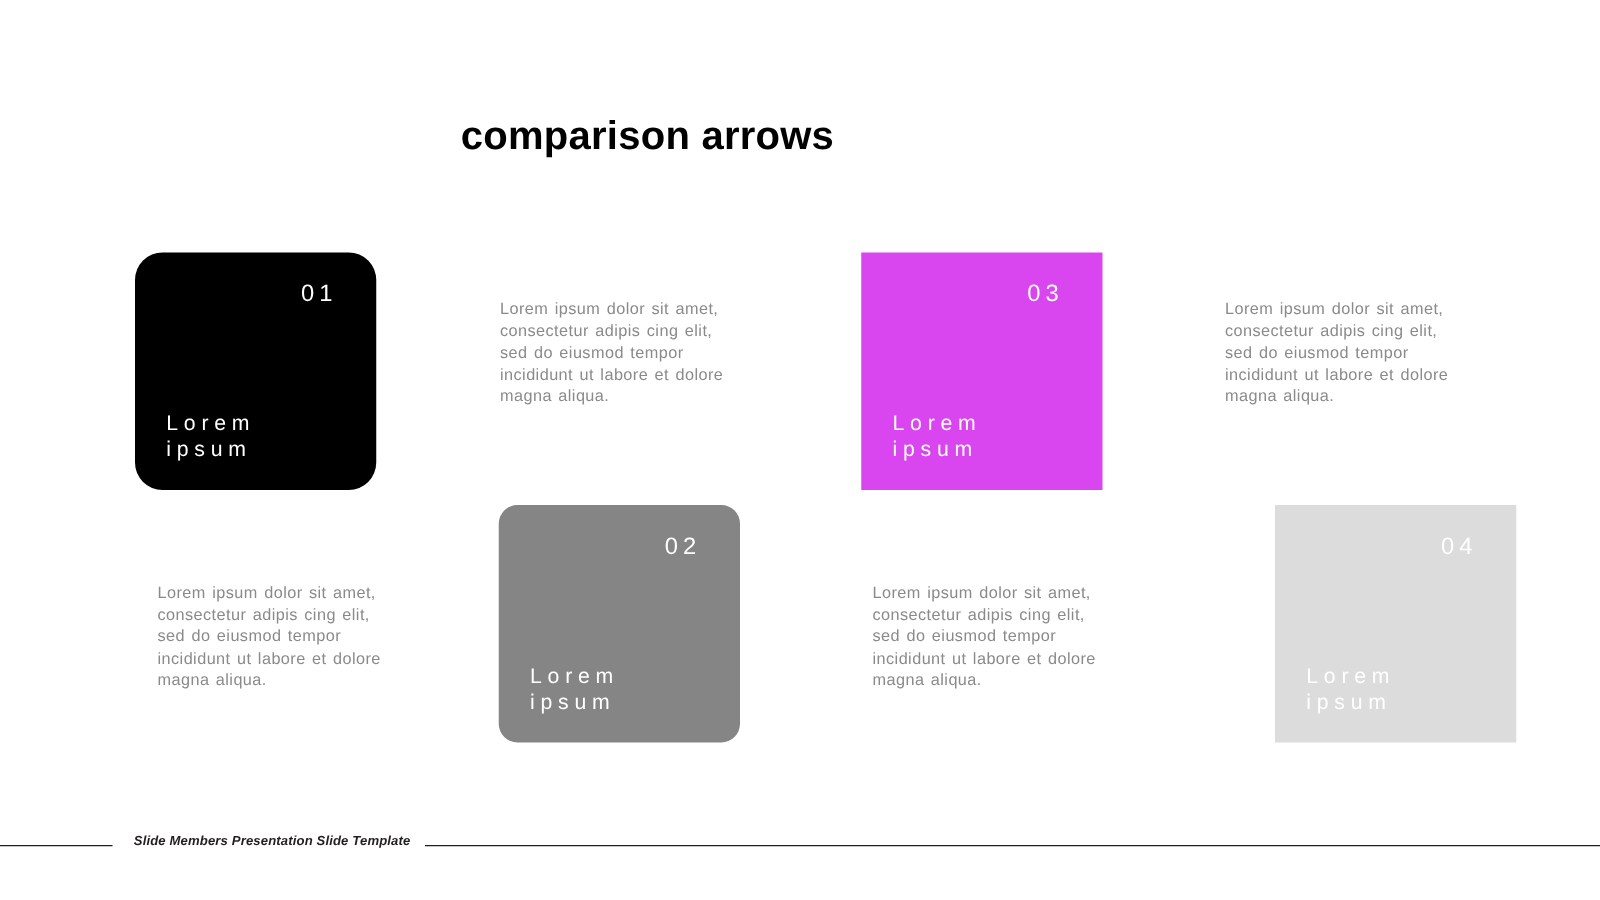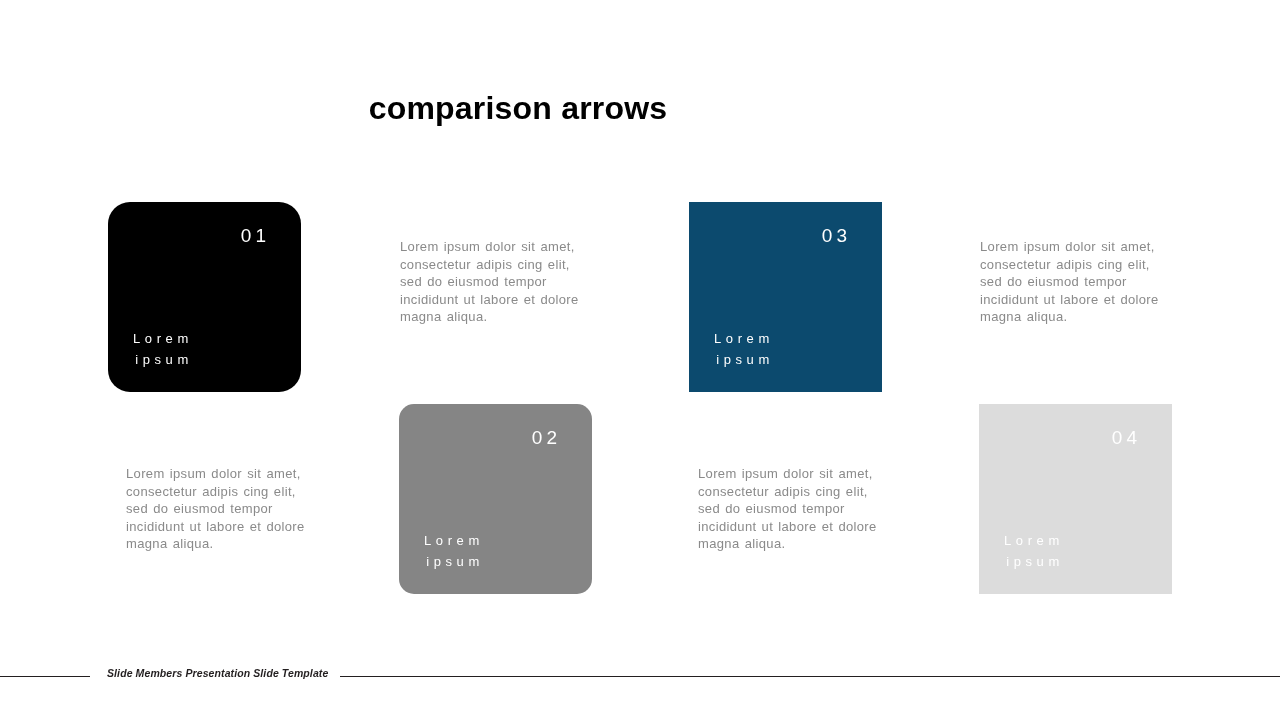--- a/index.html
+++ b/index.html
@@ -42,33 +42,32 @@
     font-size: 19px;
     font-weight: 300;
     letter-spacing: 4px;
     color: #ffffff;
     line-height: 1;
   }
   .card .card-label {
     position: absolute;
     left: 25px;
     bottom: 22px;
-    font-size: 13px;
+    font-size: 17px;
     font-weight: 300;
     letter-spacing: 4.6px;
     line-height: 21px;
     color: #ffffff;
     white-space: pre-line;
-    text-align: right;
   }
 
   .card-01 { left: 108px; top: 202px; background: #000000; }
   .card-02 { left: 399px; top: 404px; background: #858585; }
   .card-03 { left: 689px; top: 202px; background: #b5b5b5; }
-  .card-04 { left: 979px; top: 404px; background: #dcdcdc; }
+  .card-04 { left: 1020px; top: 404px; background: #dcdcdc; }
 
   
   .desc {
     position: absolute;
     width: 185px;
     font-size: 13px;
     line-height: 17.5px;
     color: #8a8a8a;
     letter-spacing: 0.35px;
     word-spacing: 1.2px;
@@ -117,21 +116,21 @@
   <div class="card-label" style="color: rgb(255, 255, 255);">Lorem
 ipsum</div>
 </div>
 
 <div class="card card-02" style="background: rgb(133, 133, 133); border-radius: 15px;">
   <div class="card-number" style="color: rgb(255, 255, 255);">02</div>
   <div class="card-label" style="color: rgb(255, 255, 255);">Lorem
 ipsum</div>
 </div>
 
-<div class="card card-03" style="background: #0c4a6e; padding-left: 36px;">
+<div class="card card-03" style="background: #d946ef; padding-left: 36px;">
   <div class="card-number" style="color: rgb(255, 255, 255);">03</div>
   <div class="card-label" style="color: rgb(255, 255, 255);">Lorem
 ipsum</div>
 </div>
 
 <div class="card card-04" style="background: rgb(220, 220, 220);">
   <div class="card-number" style="color: rgb(255, 255, 255);">04</div>
   <div class="card-label" style="color: rgb(255, 255, 255);">Lorem
 ipsum</div>
 </div>

